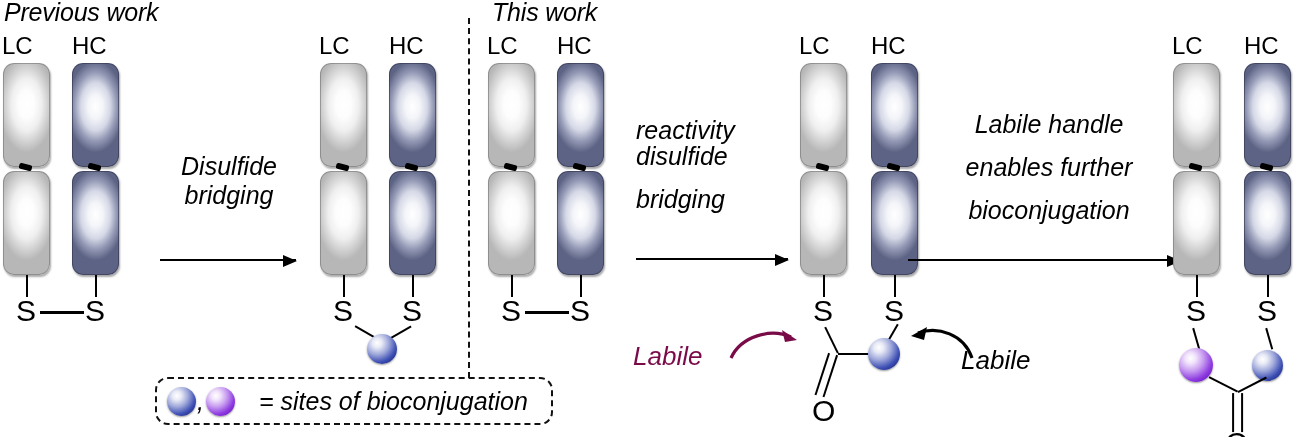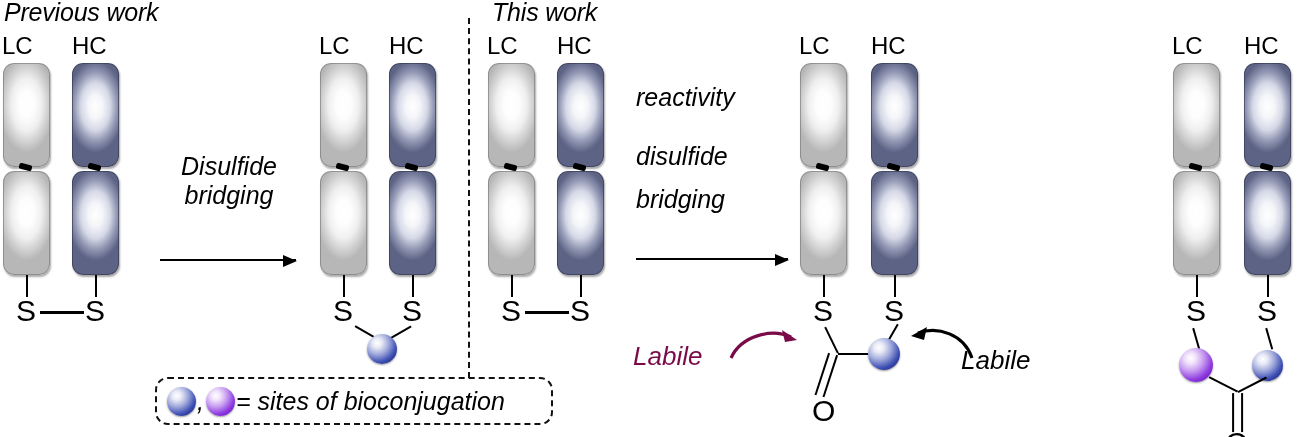--- a/index.html
+++ b/index.html
@@ -149,21 +149,21 @@
     <div class="abs hinge" style="left:88px;top:132px;width:13px;height:6px;transform:rotate(14deg);"></div>
     <div class="abs domain hc" style="left:72px;top:139px;width:47px;height:104px;"></div>
     <div class="abs stem" style="left:95px;top:243px;width:1.6px;height:22px;"></div>
 
     <div class="abs atom" style="left:16px;top:264px;">S</div>
     <div class="abs atom" style="left:85px;top:264px;">S</div>
     <div class="abs bond" style="left:40px;top:279px;width:44px;height:2.6px;"></div>
   </div>
 
   <div class="abs" style="left:636px;top:56px;width:160px;height:220px;">
-    <div class="abs rxn-label" style="left:0;top:27px;width:160px;text-align:left;">reactivity</div>
+    <div class="abs rxn-label" style="left:0;top:60px;width:160px;text-align:left;">reactivity</div>
     <div class="abs rxn-label" style="left:0;top:86px;width:160px;text-align:left;">disulfide</div>
     <div class="abs rxn-label" style="left:0;top:129px;width:160px;text-align:left;">bridging</div>
     <div class="abs rxn-arrow" style="left:0px;top:202px;width:152px;"></div>
   </div>
 
   <div class="abs" style="left:790px;top:32px;width:150px;height:400px;">
 
     <div class="abs chain-label" style="left:9px;top:0px;">LC</div>
     <div class="abs chain-label" style="left:81px;top:0px;">HC</div>
 
@@ -197,20 +197,26 @@
     <path d="M4,38 C14,16 44,8 64,17" stroke="#7a0b49" stroke-width="3.2" fill="none"></path>
     <path d="M70,20 L55,10 L58,22 Z" fill="#7a0b49"></path>
   </svg>
 
   <svg class="abs" style="left:906px;top:318px;" width="72" height="46">
     <path d="M66,40 C58,16 32,8 12,15" stroke="#000" stroke-width="3.2" fill="none"></path>
     <path d="M5,18 L21,9 L18,22 Z" fill="#000"></path>
   </svg>
   <div class="abs callout stable" style="left:961px;top:345px;">Labile</div>
 
+  <div class="abs" style="left:908px;top:110px;width:282px;height:170px;">
+    <div class="abs rxn-label" style="left:0;top:0px;width:282px;">Labile handle</div>
+    <div class="abs rxn-label" style="left:0;top:43px;width:282px;">enables further</div>
+    <div class="abs rxn-label" style="left:0;top:86px;width:282px;">bioconjugation</div>
+    <div class="abs rxn-arrow" style="left:0px;top:149px;width:272px;"></div>
+  </div>
 
   <div class="abs" style="left:1160px;top:32px;width:151px;height:405px;">
 
     <div class="abs chain-label" style="left:12px;top:0px;">LC</div>
     <div class="abs chain-label" style="left:84px;top:0px;">HC</div>
 
     <div class="abs domain lc" style="left:13px;top:31px;width:47px;height:104px;"></div>
     <div class="abs hinge" style="left:29px;top:132px;width:13px;height:6px;transform:rotate(14deg);"></div>
     <div class="abs domain lc" style="left:13px;top:139px;width:47px;height:104px;"></div>
     <div class="abs stem" style="left:36px;top:243px;width:1.6px;height:22px;"></div>
@@ -237,16 +243,16 @@
     <div class="abs bond" style="left:73px;top:360px;width:39px;height:2.2px;transform:rotate(90deg);"></div>
     <div class="abs bond" style="left:82px;top:360px;width:39px;height:2.2px;transform:rotate(90deg);"></div>
 
     <div class="abs atom" style="left:65px;top:396px;">O</div>
   </div>
 
   <div class="abs legend-box" style="left:155px;top:377px;width:398px;height:48px;padding:0 10px;">
     <span class="sphere blue" style="display:inline-block;width:29px;height:29px;flex:0 0 auto;"></span>
     <span class="legend-comma" style="margin:0 2px 0 1px;">,</span>
     <span class="sphere purple" style="display:inline-block;width:29px;height:29px;flex:0 0 auto;"></span>
-    <span class="legend-text" style="margin-left:1px;text-align:center;">= sites of bioconjugation</span>
+    <span class="legend-text" style="margin-left:24px;text-align:center;">= sites of bioconjugation</span>
   </div>
 
 </div>
 
 </body></html>

